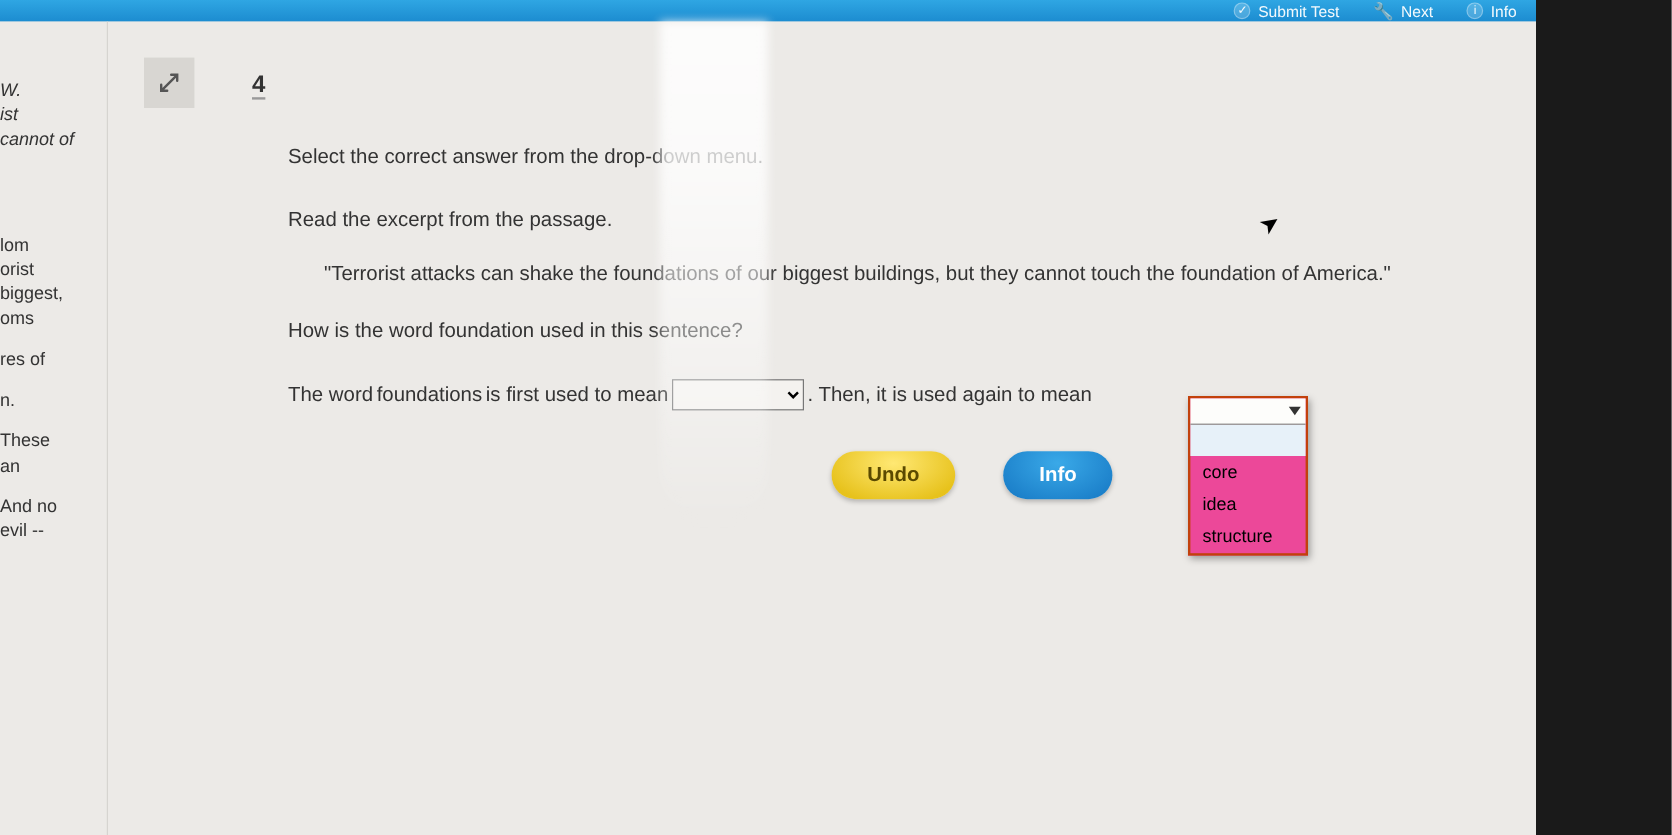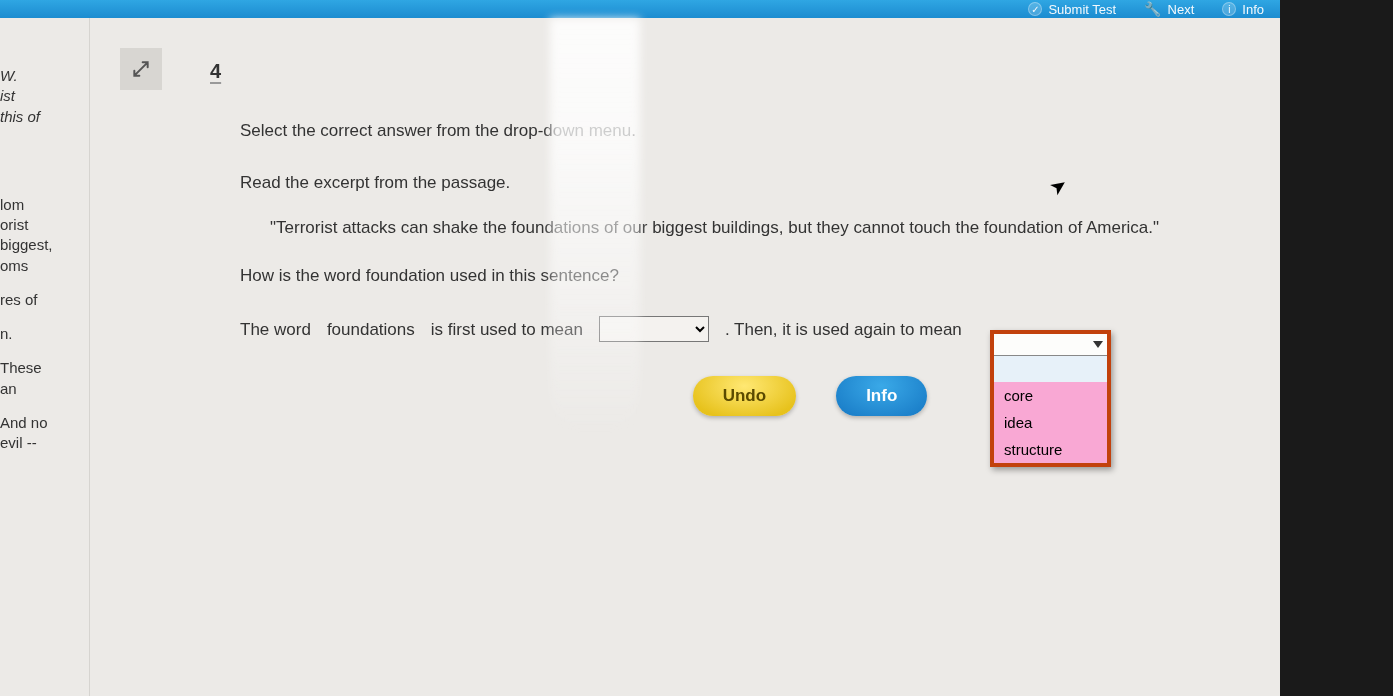--- a/index.html
+++ b/index.html
@@ -49,21 +49,21 @@
   .content {
     position:absolute; top:100px; left:150px; right:60px;
     font-size:17px; color:#333; line-height:1.5;
   }
   .content .instr { margin-bottom: 26px; }
   .content .read  { margin-bottom: 20px; margin-top: 14px; }
   .content .quote { margin: 0 0 22px 30px; }
   .content .how   { margin-bottom: 28px; }
   .content .ital  { }
 
-  .answer-line { display:flex; align-items:flex-end; flex-wrap:wrap; gap:16px; margin-bottom:34px; }
+  .answer-line { display:flex; align-items:flex-start; flex-wrap:wrap; gap:3px; margin-bottom:34px; }
 
   select.dd {
     font-size:15px; height:26px; width:110px; border:1px solid #777; background:#f4f2ef;
   }
 
   .btnrow { display:flex; gap:40px; justify-content:center; margin-left:160px; margin-top:6px; }
 
   .btn {
     border:none; border-radius:22px; padding:10px 30px; font-size:17px; font-weight:bold;
     cursor:pointer; box-shadow: 0 2px 4px rgba(0,0,0,.25);
@@ -71,22 +71,22 @@
   .btn-undo {
     background: radial-gradient(ellipse at 50% 25%, #ffe873 0%, #e7c21c 80%);
     color:#5a4a00;
   }
   .btn-next {
     background: radial-gradient(ellipse at 50% 25%, #3aa9e8 0%, #1b7fc9 85%);
     color:#fff;
   }
 
   .dropdown-open {
-    position:absolute; top:312px; left:900px; width:121px;
-    border:4px solid #c2410c; background:#f9a8d4; box-shadow:2px 3px 6px rgba(0,0,0,.35);
+    position:absolute; top:312px; left:900px; width:100px;
+    border:2px solid #c2410c; background:#ec4899; box-shadow:2px 3px 6px rgba(0,0,0,.35);
     font-size:15px;
   }
   .dropdown-open .sel-box {
     height:22px; border-bottom:1px solid #888; background:#fdfdfb; position:relative;
   }
   .dropdown-open .sel-box::after {
     content:""; position:absolute; right:4px; top:7px;
     border-left:5px solid transparent; border-right:5px solid transparent; border-top:7px solid #333;
   }
   .dropdown-open .blank-row { height:26px; background:#e7f1f9; }
@@ -124,21 +124,21 @@
     </div>
   </div>
 
   <div class="workspace">
 
     <div class="passage-col">
       <div style="height:24px"></div>
       <div>
         <span class="it">W.</span><br>
         <span class="it">ist</span><br>
-        <span class="it">this of</span>
+        <span class="it">cannot of</span>
       </div>
       <div style="height:40px"></div>
       <div>
         <span>lom</span><br>
         <span>orist</span><br>
         <span>biggest,</span><br>
         <span>oms</span>
       </div>
       <div>
         <span>res of</span>

